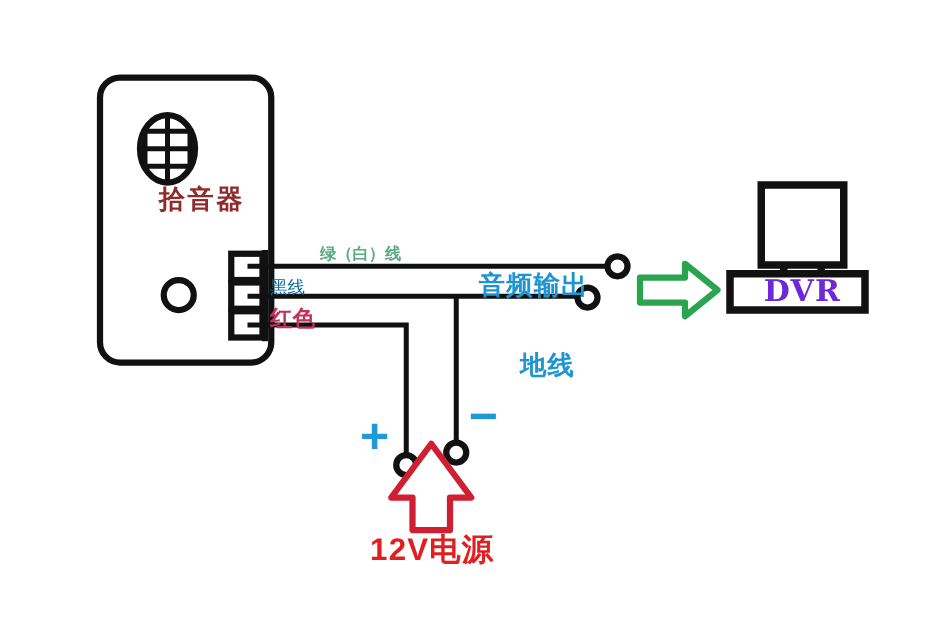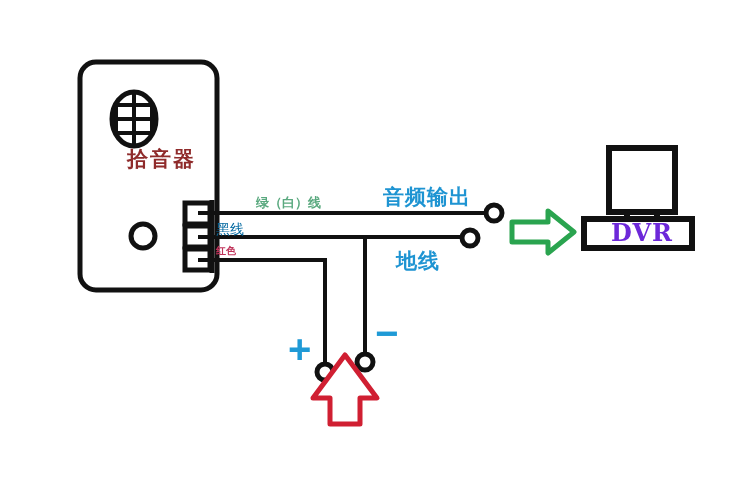--- a/index.html
+++ b/index.html
@@ -43,28 +43,29 @@
     font-weight: 700;
   }
   .lbl-black {
     color: #0369a1;
     font-size: 14px;
     font-weight: 400;
     text-align: center;
   }
   .lbl-red {
     color: #c0335a;
-    font-size: 10px;
+    font-size: 18px;
     font-weight: 700;
   }
   .lbl-blue {
     color: #1e94d2;
     font-size: 21px;
     font-weight: 700;
     letter-spacing: 1px;
+    margin-top: 32px;
   }
   .lbl-dvr {
     color: #6d28d9;
     font-size: 24px;
     font-weight: 700;
     font-family: "DejaVu Serif", "Liberation Serif", serif;
     letter-spacing: 1px;
   }
   .lbl-power {
     color: #e02020;
@@ -150,22 +151,23 @@
   <div class="lbl lbl-mic" style="left:127px; top:148px;">拾音器</div>
 
   <div class="lbl lbl-green" style="left:216px; top:196px;padding-left:40px;">绿（白）线</div>
 
   <div class="lbl lbl-black" style="left:216px; top:222px;">黑线</div>
 
   <div class="lbl lbl-red" style="left:216px; top:246px;">红色</div>
 
   <div class="lbl lbl-blue" style="left:383px; top:186px;">音频输出</div>
 
-  <div class="lbl lbl-blue" style="left:396px; top:250px;">地线</div>
+  <div class="lbl lbl-blue" style="left:416px; top:250px;">地线</div>
 
   <div class="lbl lbl-dvr" style="left:611px; top:221px;">DVR</div>
 
   <div class="sign sign-plus" style="left:288px; top:329px;">+</div>
 
   <div class="sign sign-minus" style="left:375px; top:313px;">−</div>
 
+  <div class="lbl lbl-power" style="left:296px; top:428px;">12V电源</div>
 
 </div>
 
 </body></html>

